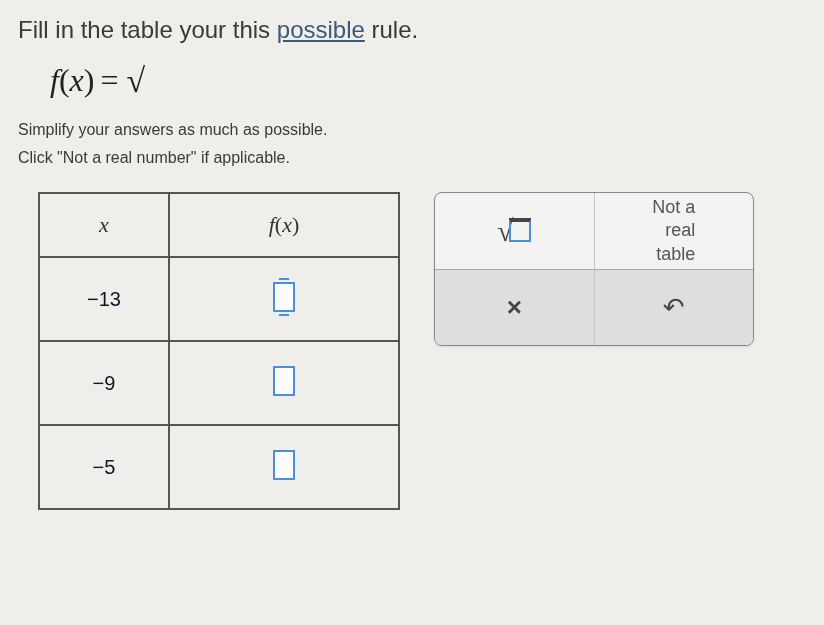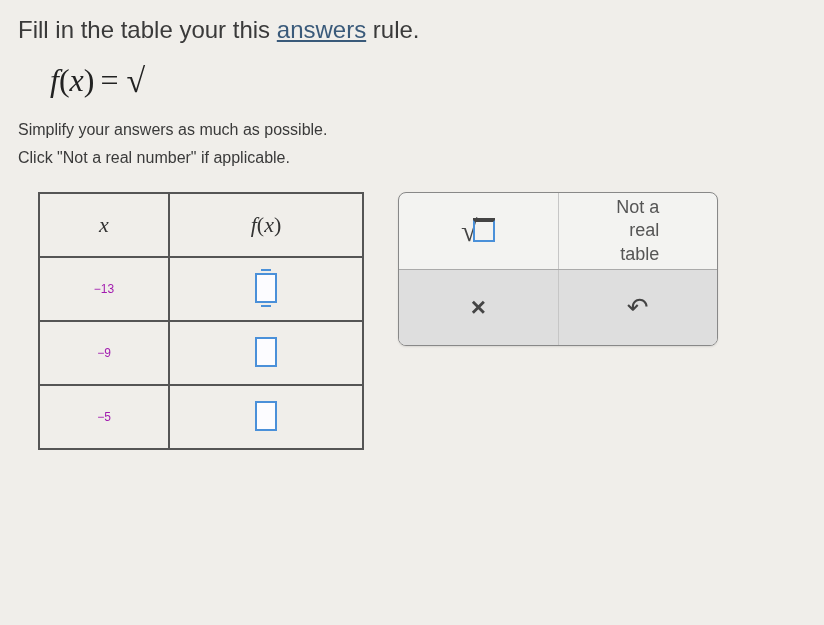--- a/index.html
+++ b/index.html
@@ -69,25 +69,25 @@
     }
     .data-table th {
       font-weight: normal;
       font-family: 'Times New Roman', serif;
       font-style: italic;
       font-size: 22px;
       color: #333;
       padding: 18px 10px;
     }
     .data-table th.col-x { width: 130px; }
-    .data-table th.col-fx { width: 194px; }
+    .data-table th.col-fx { width: 230px; }
     .data-table td {
-      height: 64px;
-      font-size: 12px;
-      color: #a21caf;
+      height: 84px;
+      font-size: 20px;
+      color: #0f172a;
     }
     .data-table td.x-val {
       font-family: Arial, sans-serif;
     }
     .answer-box {
       display: inline-block;
       width: 22px;
       height: 30px;
       border: 2px solid #4a90d9;
       background: #fcfcff;
@@ -164,21 +164,21 @@
     }
     .undo-icon {
       font-size: 26px;
       color: #444;
     }
   </style>
 </head>
 <body>
 
 <div class="instruction">
-  <span>Fill in the table your this </span><span class="function-link">answers</span><span> rule.</span>
+  <span>Fill in the table your this </span><span class="function-link">possible</span><span> rule.</span>
 </div>
 
 <div class="equation">
   <span class="fn">f</span>
     <span class="paren">(</span>
     <span class="fn">x</span>
     <span class="paren">)</span>
   <span style="margin:0 6px; font-style:normal">=</span>
   <span class="sqrt-wrap">
     <span class="sqrt-sign">√</span>

